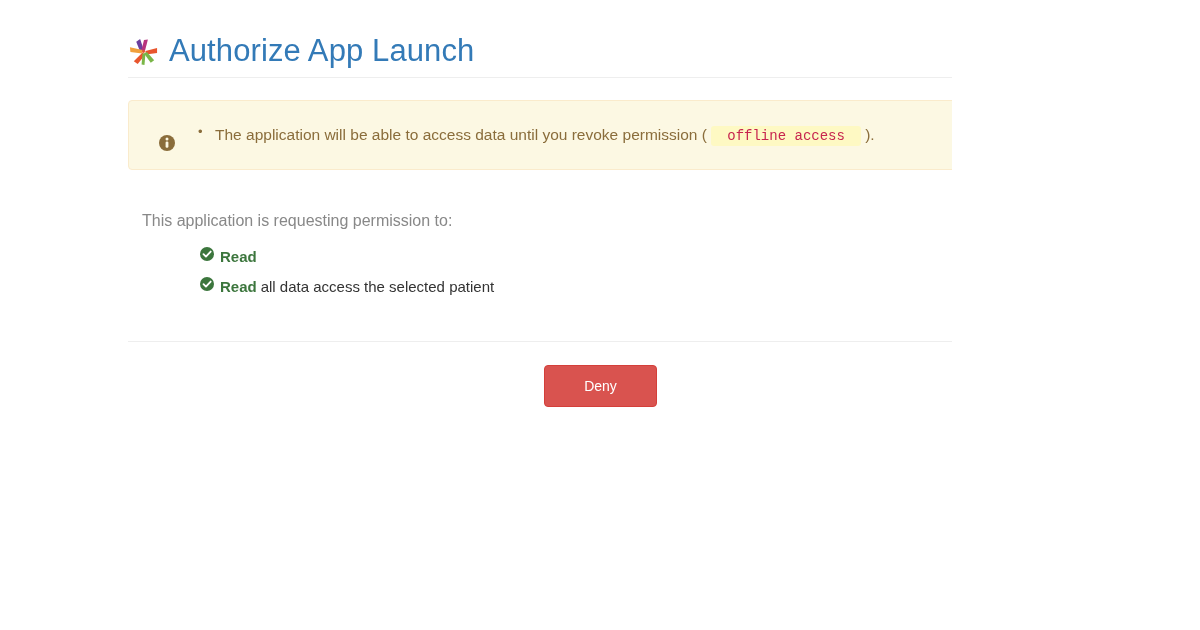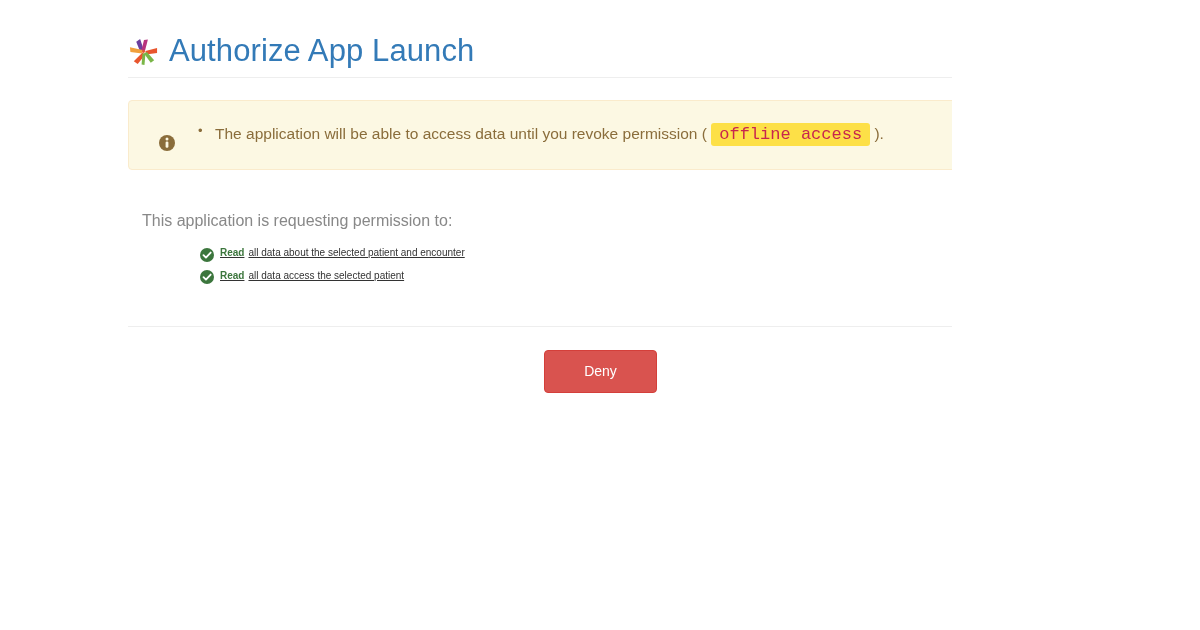--- a/index.html
+++ b/index.html
@@ -91,24 +91,24 @@
   .alert-item::before {
     content: "\2022";
     position: absolute;
     left: -17px;
     top: -1px;
     font-size: 13px;
     color: #8a6d3b;
   }
   code.offline-code {
     font-family: "Liberation Mono", monospace;
-    font-size: 17px;
+    font-size: 14px;
     color: #c7254e;
-    background-color: #fde047;
-    padding: 2px 8px;
+    background-color: #fef9c3;
+    padding: 2px 16px;
     border-radius: 3px;
     white-space: nowrap;
   }
 
   
   .perm-section {
     margin-top: 40px;
     padding-left: 14px;
   }
   .perm-intro {
@@ -116,28 +116,27 @@
     color: #888888;
     line-height: 1.4;
     margin: 0 0 10px 0;
   }
   .perm-list {
     list-style: none;
     margin: 0;
     padding: 0 0 0 58px;
   }
   .perm-item {
-    font-size: 10px;
+    font-size: 15px;
     color: #333333;
     line-height: 1.45;
     padding: 4px 0;
     display: flex;
-    align-items: flex-end;
-    white-space: nowrap;
-    text-decoration: underline;
+    align-items: flex-start;
+    white-space: nowrap;
   }
   .check-icon {
     flex: 0 0 auto;
     width: 14px;
     height: 14px;
     margin-right: 6px;
     position: relative;
     top: 1px;
     display: block;
   }
@@ -227,21 +226,20 @@
 
     <div class="perm-section">
       <p class="perm-intro">This application is requesting permission to:</p>
       <ul class="perm-list">
         <li class="perm-item">
           <svg class="check-icon" viewBox="0 0 16 16" aria-hidden="true">
             <circle cx="8" cy="8" r="8" fill="#3c763d"></circle>
             <path d="M4 8.2 L6.8 11 L12.2 5.2" fill="none" stroke="#ffffff" stroke-width="2.1" stroke-linecap="round" stroke-linejoin="round"></path>
           </svg>
           <span class="perm-verb">Read</span>
-          <span class="perm-desc">all data about the selected patient and encounter</span>
         </li>
         <li class="perm-item">
           <svg class="check-icon" viewBox="0 0 16 16" aria-hidden="true">
             <circle cx="8" cy="8" r="8" fill="#3c763d"></circle>
             <path d="M4 8.2 L6.8 11 L12.2 5.2" fill="none" stroke="#ffffff" stroke-width="2.1" stroke-linecap="round" stroke-linejoin="round"></path>
           </svg>
           <span class="perm-verb">Read</span>
           <span class="perm-desc">all data access the selected patient</span>
         </li>
       </ul>

